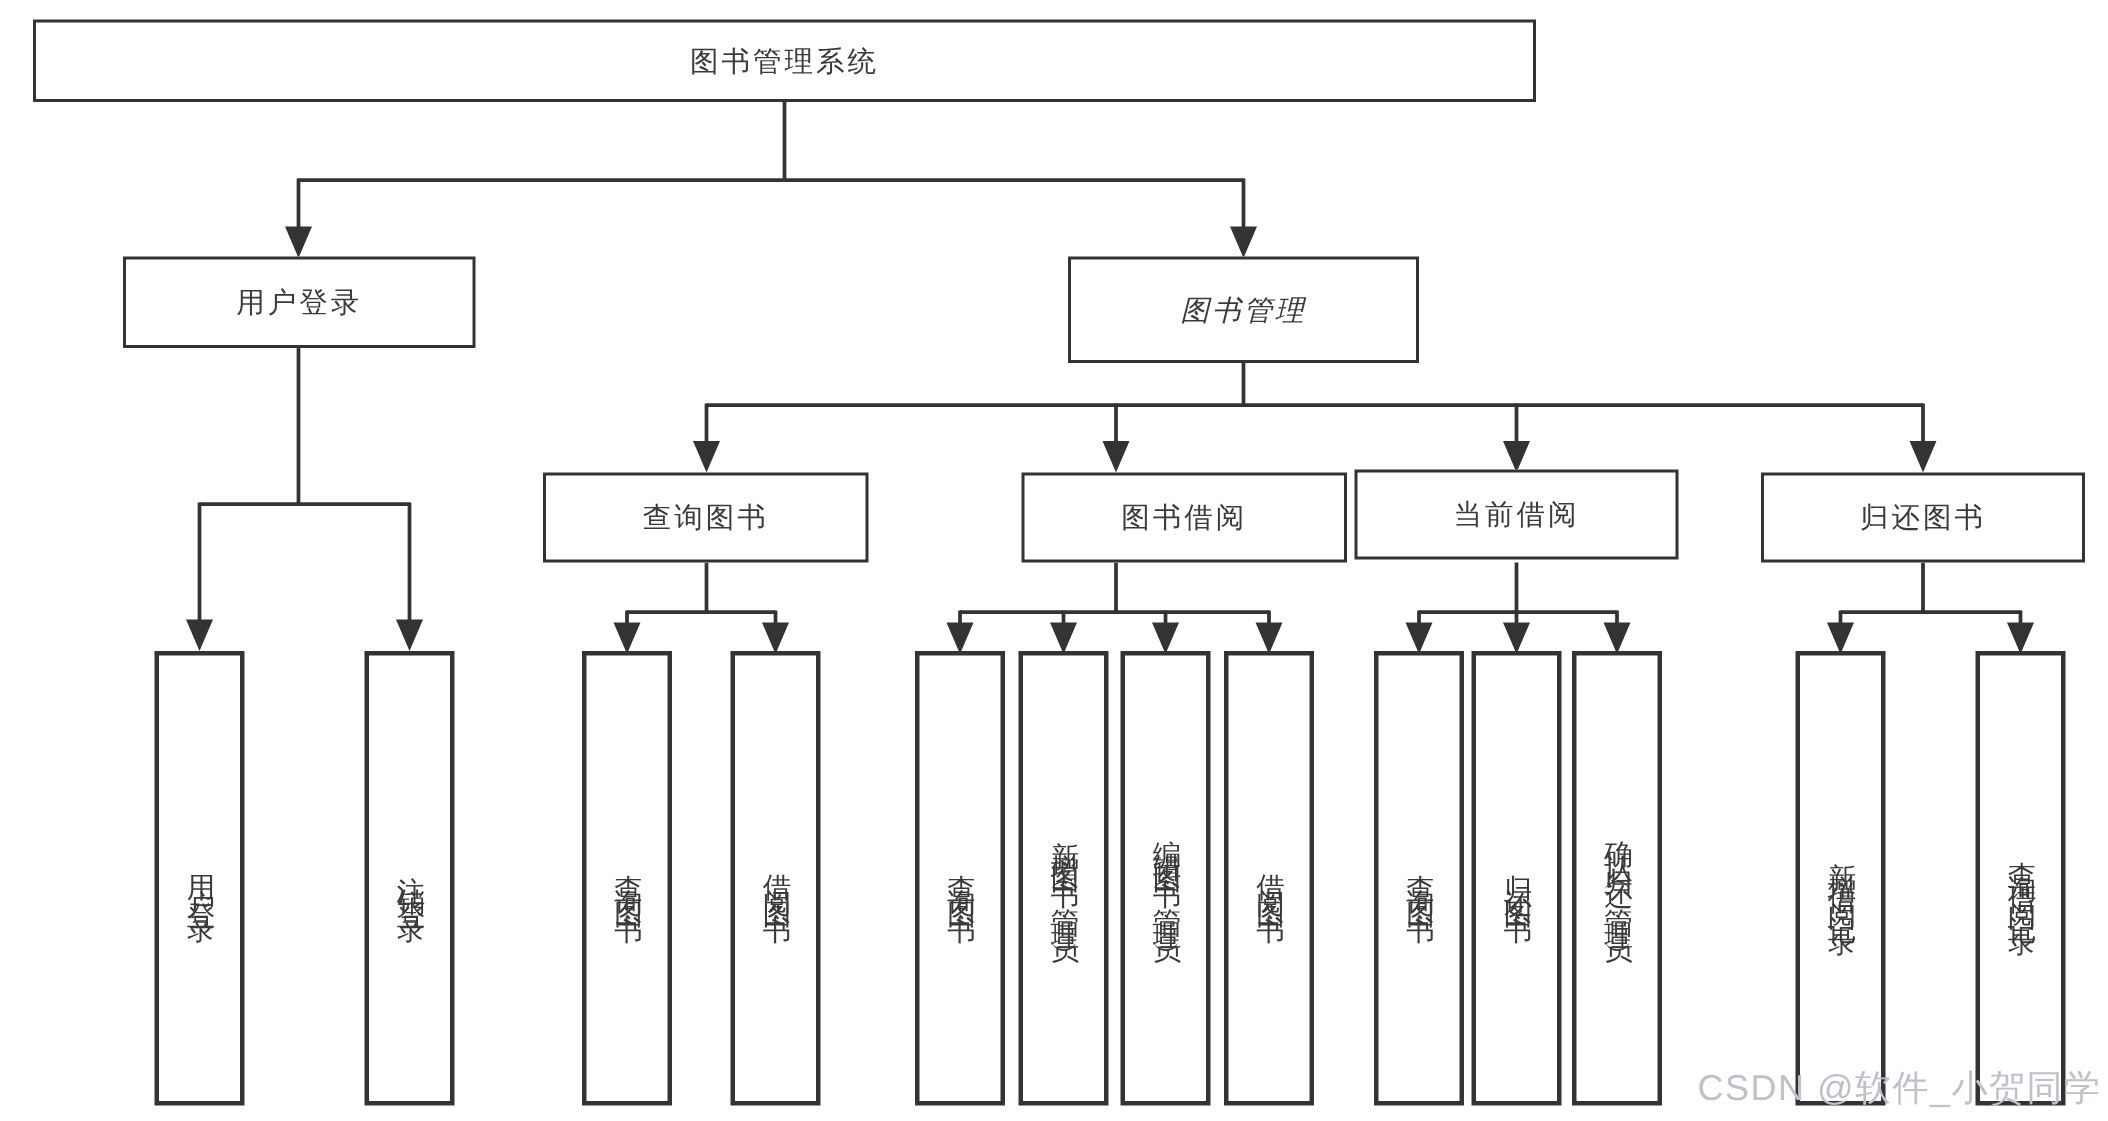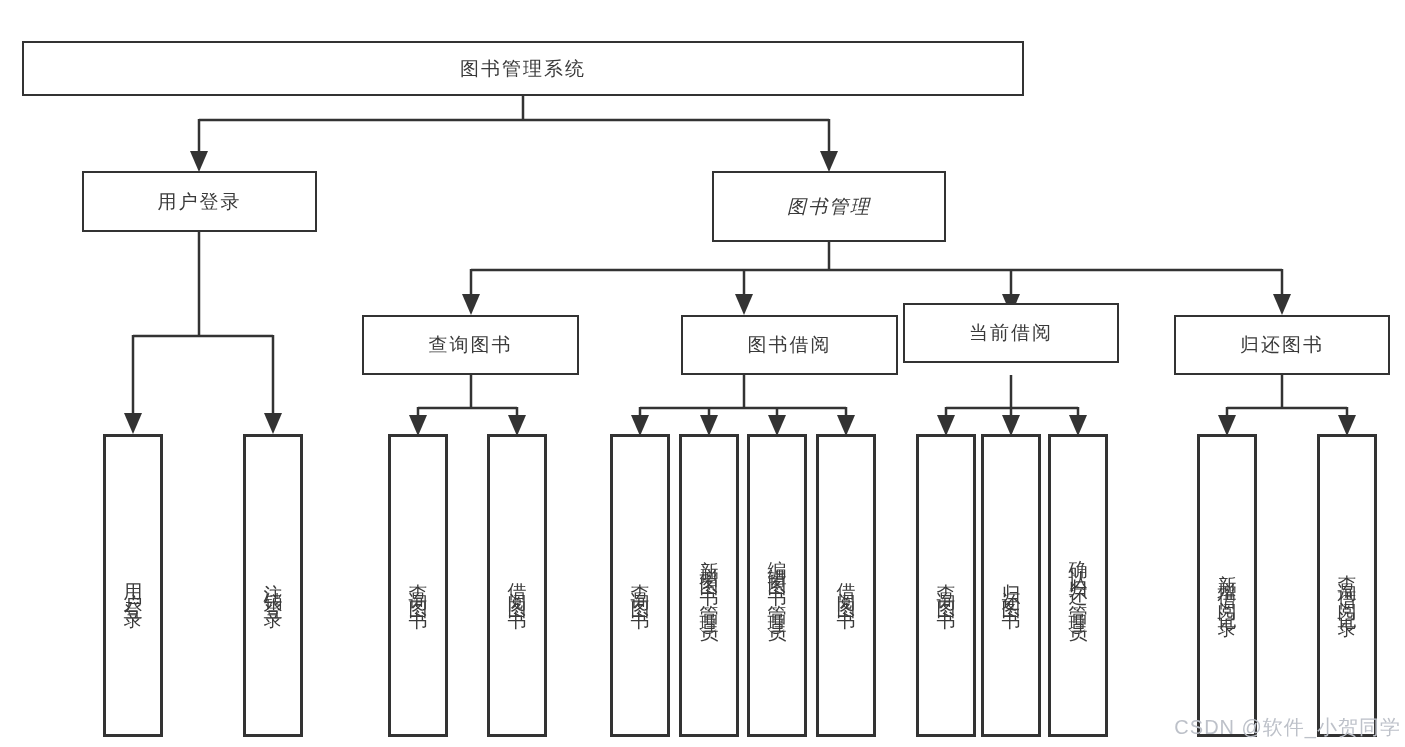--- a/index.html
+++ b/index.html
@@ -43,21 +43,21 @@
     color: #3a3a3a;
     z-index: 1;
     width: 60px;
     height: 303px;
     top: 434px;
   }
   .watermark {
     position: absolute;
     right: 4px;
     bottom: 6px;
-    font-size: 20px;
+    font-size: 24px;
     letter-spacing: 1px;
     color: #bdc1c9;
     z-index: 3;
     white-space: nowrap;
   }
 </style>
 </head>
 <body>
 
 <div class="canvas">
@@ -131,28 +131,28 @@
     <g>
       <line x1="1282" y1="375" x2="1282" y2="408"></line>
       <line x1="1227" y1="408" x2="1347" y2="408"></line>
       <line x1="1227" y1="407" x2="1227" y2="420"></line>
       <line x1="1347" y1="407" x2="1347" y2="420"></line>
       <polygon points="1218,415 1236,415 1227,436" fill="#333333" stroke="none"></polygon>
       <polygon points="1338,415 1356,415 1347,436" fill="#333333" stroke="none"></polygon>
     </g>
   </svg>
 
-  <div class="hbox" style="left:22px; top:13px; width:1002px; height:55px;margin-top:28px;">图书管理系统</div>
+  <div class="hbox" style="left:22px; top:13px; width:1002px; height:55px;">图书管理系统</div>
 
   <div class="hbox" style="left:82px; top:171px; width:235px; height:61px;">用户登录</div>
   <div class="hbox" style="left:712px; top:171px; width:234px; height:71px;font-style:italic;">图书管理</div>
 
   <div class="hbox" style="left:362px; top:315px; width:217px; height:60px;">查询图书</div>
   <div class="hbox" style="left:635px; top:315px; width:217px; height:60px;margin-left:46px;">图书借阅</div>
-  <div class="hbox" style="left:903px; top:303px; width:216px; height:60px;">当前借阅</div>
+  <div class="hbox" style="left:903px; top:313px; width:216px; height:60px;">当前借阅</div>
   <div class="hbox" style="left:1174px; top:315px; width:216px; height:60px;">归还图书</div>
 
   <div class="vbox" style="left:103px;">用户登录</div>
   <div class="vbox" style="left:243px;">注销登录</div>
 
   <div class="vbox" style="left:388px;">查询图书</div>
   <div class="vbox" style="left:487px;">借阅图书</div>
 
   <div class="vbox" style="left:610px;">查询图书</div>
   <div class="vbox" style="left:679px;">新增图书（管理员）</div>

